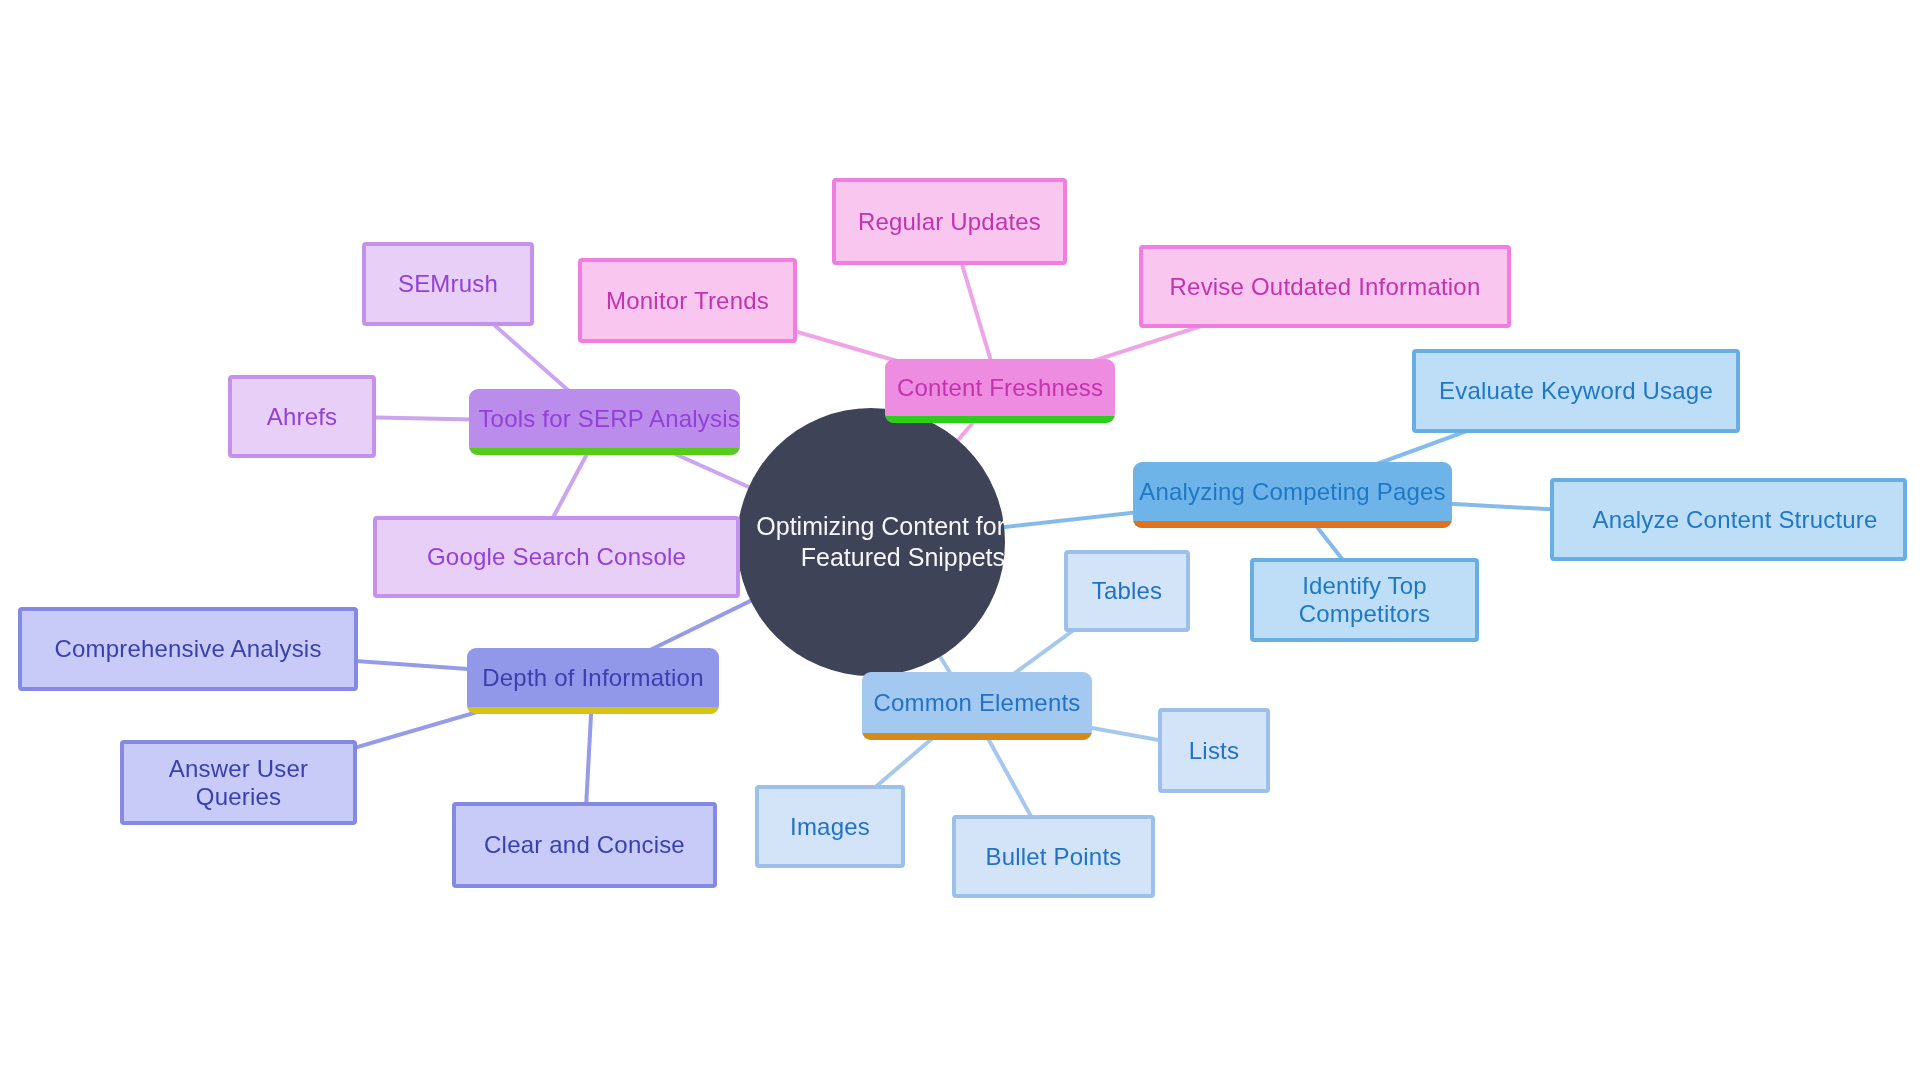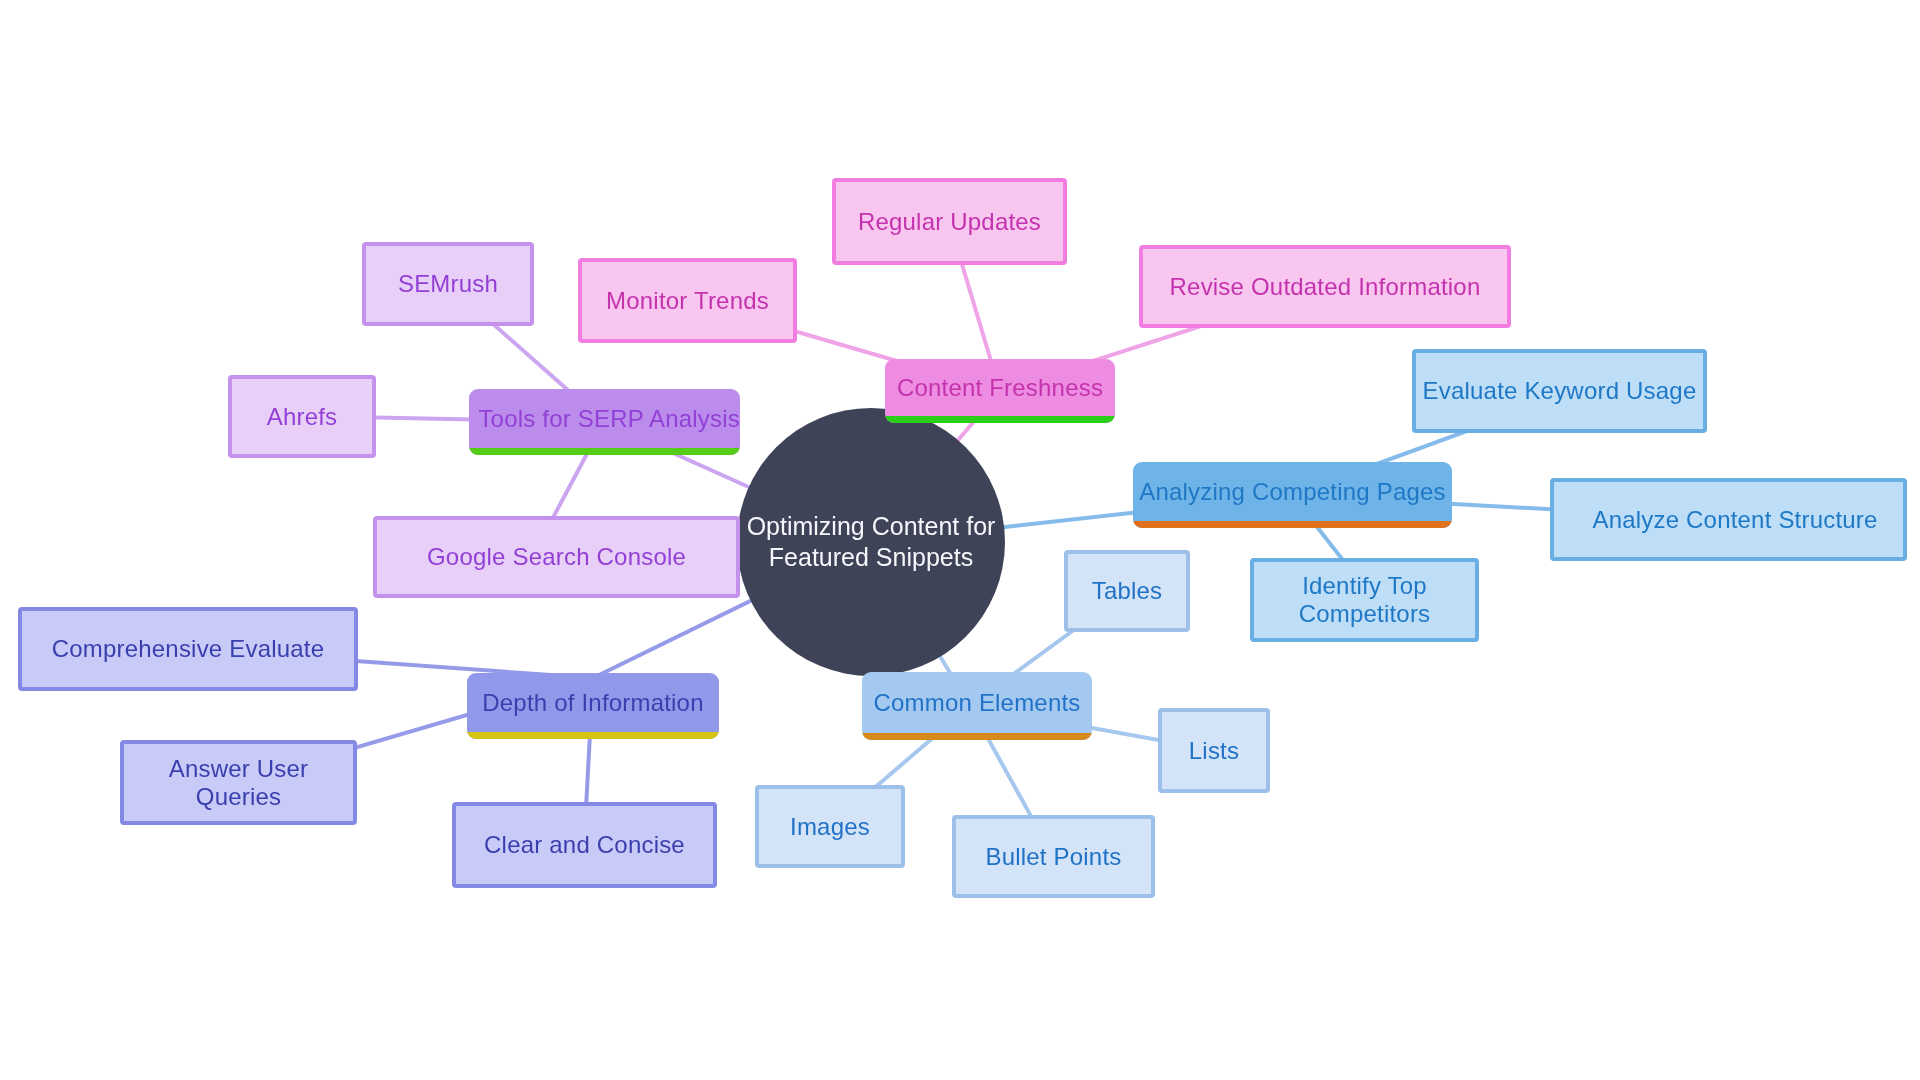--- a/index.html
+++ b/index.html
@@ -40,41 +40,41 @@
   .f-blue.main .underline{background:var(--blue-underline);}
   .f-blue.child{background:var(--blue-child-bg);border-color:var(--blue-child-border);color:var(--blue-text);}
 
   .f-lblue.main{background:var(--lblue-main-bg);color:var(--lblue-text);}
   .f-lblue.main .underline{background:var(--lblue-underline);}
   .f-lblue.child{background:var(--lblue-child-bg);border-color:var(--lblue-child-border);color:var(--lblue-text);}
 
   #center-node{
     position:absolute;z-index:1;left:737px;top:408px;width:268px;height:268px;
     border-radius:50%;background:var(--center-bg);color:var(--center-text);
-    display:flex;flex-direction:column;align-items:center;justify-content:center;
+    display:flex;flex-direction:column;align-items:flex-end;justify-content:center;
     font-size:25px;line-height:1.25;text-align:center;
   }
 
   
   #n-content-freshness{left:885px;top:359px;width:230px;height:64px;}
   #n-regular-updates{left:832px;top:178px;width:235px;height:87px;}
   #n-monitor-trends{left:578px;top:258px;width:219px;height:85px;}
   #n-revise-outdated{left:1139px;top:245px;width:372px;height:83px;}
 
   #n-tools-serp{left:469px;top:389px;width:271px;height:66px;}
   #n-semrush{left:362px;top:242px;width:172px;height:84px;}
   #n-ahrefs{left:228px;top:375px;width:148px;height:83px;}
   #n-google-search-console{left:373px;top:516px;width:367px;height:82px;}
 
   #n-analyzing-competing{left:1133px;top:462px;width:319px;height:66px;}
-  #n-evaluate-keyword{left:1412px;top:349px;width:295px;height:84px;}
+  #n-evaluate-keyword{left:1412px;top:349px;width:328px;height:84px;}
   #n-analyze-structure{left:1550px;top:478px;width:357px;height:83px;padding-left:13px;}
   #n-identify-competitors{left:1250px;top:558px;width:229px;height:84px;text-align:center;}
 
-  #n-depth-info{left:467px;top:673px;width:252px;height:66px;justify-content:center;}
+  #n-depth-info{left:467px;top:648px;width:252px;height:66px;justify-content:center;}
   #n-comprehensive{left:18px;top:607px;width:340px;height:84px;}
   #n-answer-queries{left:120px;top:740px;width:237px;height:85px;}
   #n-clear-concise{left:452px;top:802px;width:265px;height:86px;}
 
   #n-common-elements{left:855px;top:672px;width:230px;height:68px;margin-left:7px;}
   #n-tables{left:1064px;top:550px;width:126px;height:82px;}
   #n-lists{left:1158px;top:708px;width:112px;height:85px;}
   #n-images{left:755px;top:785px;width:150px;height:83px;}
   #n-bullet-points{left:952px;top:815px;width:203px;height:83px;}
 </style>
@@ -156,21 +156,21 @@
 </div>
 <div class="node child f-blue" id="n-identify-competitors">
   <span>Identify Top Competitors</span>
 </div>
 
 <div class="node main f-peri" id="n-depth-info">
   <span>Depth of Information</span>
   <div class="underline"></div>
 </div>
 <div class="node child f-peri" id="n-comprehensive">
-  <span>Comprehensive Evaluate</span>
+  <span>Comprehensive Analysis</span>
 </div>
 <div class="node child f-peri" id="n-answer-queries">
   <span>Answer User Queries</span>
 </div>
 <div class="node child f-peri" id="n-clear-concise">
   <span>Clear and Concise</span>
 </div>
 
 <div class="node main f-lblue" id="n-common-elements">
   <span>Common Elements</span>

